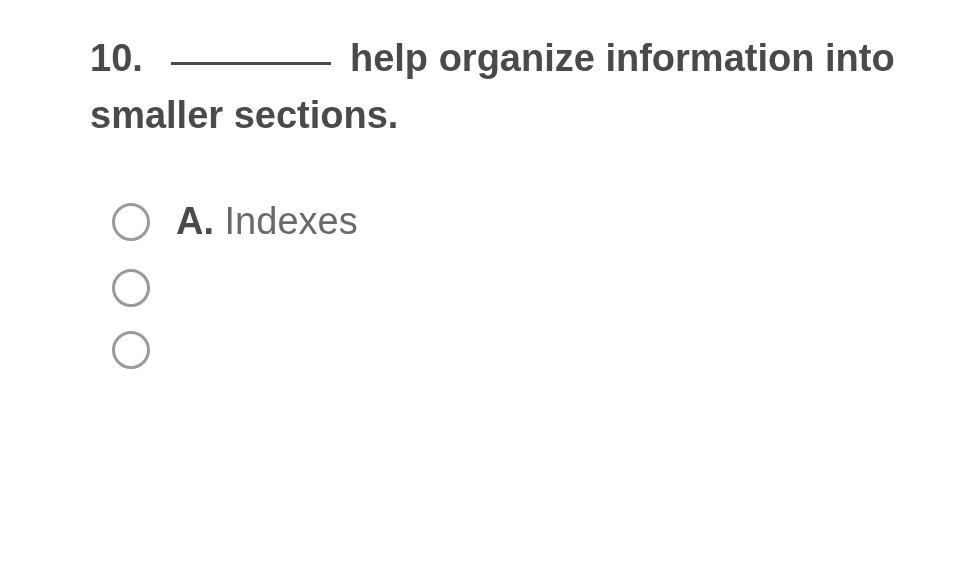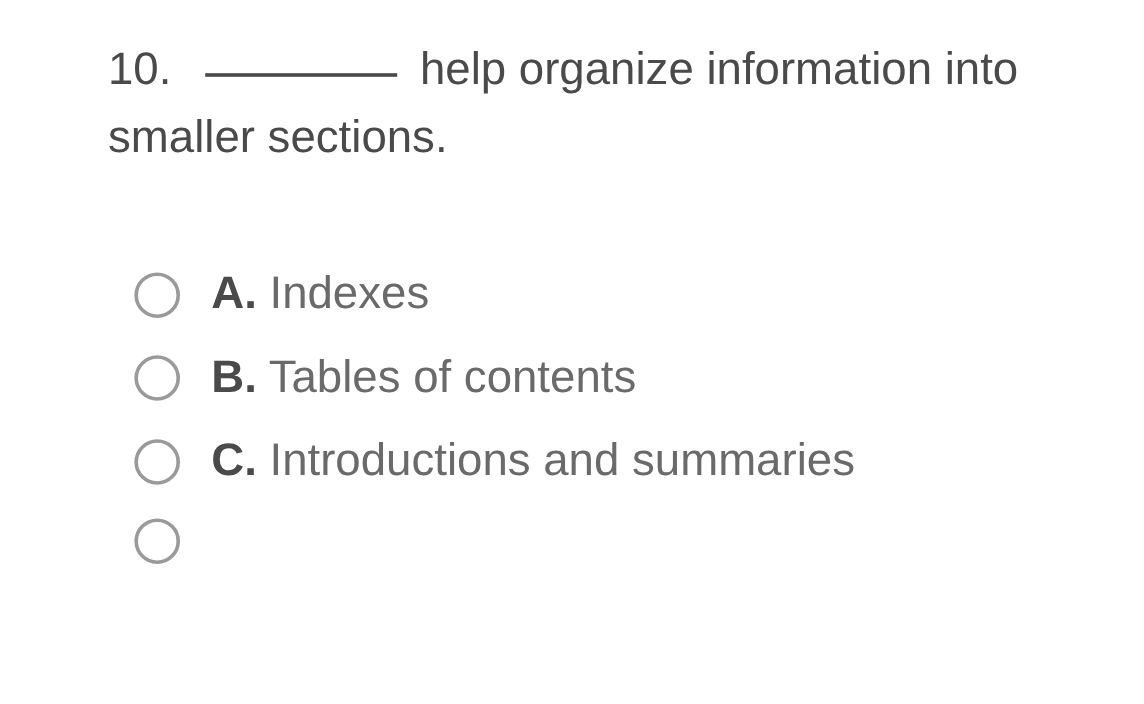--- a/index.html
+++ b/index.html
@@ -9,24 +9,24 @@
     }
     body {
       font-family: -apple-system, BlinkMacSystemFont, "Helvetica Neue", Arial, sans-serif;
       background: #ffffff;
       width: 953px;
       height: 587px;
       padding: 30px 20px 20px 90px;
     }
     .question-text {
       font-size: 38px;
-      font-weight: 400;
+      font-weight: 700;
       color: #4a4a4a;
       line-height: 1.5;
-      margin-bottom: 79px;
+      margin-bottom: 55px;
     }
     .question-number {
       display: inline;
     }
     .blank {
       display: inline-block;
       border-bottom: 3px solid #4a4a4a;
       width: 160px;
       vertical-align: baseline;
       margin: 0 8px 0 18px;
@@ -77,28 +77,17 @@
 <div class="options">
   <div class="option">
     <div class="radio"></div>
     <div class="option-label">
       <span class="option-letter">A.</span>
       <span class="option-text">Indexes</span>
     </div>
   </div>
   <div class="option">
     <div class="radio"></div>
-    <div class="option-label">
-      <span class="option-letter">B.</span>
-      <span class="option-text">Tables of contents</span>
-    </div>
-  </div>
-  <div class="option">
-    <div class="radio"></div>
-    <div class="option-label">
-      <span class="option-letter">C.</span>
-      <span class="option-text">Introductions and summaries</span>
-    </div>
   </div>
   <div class="option">
     <div class="radio"></div>
   </div>
 </div>
 
 </body></html>

